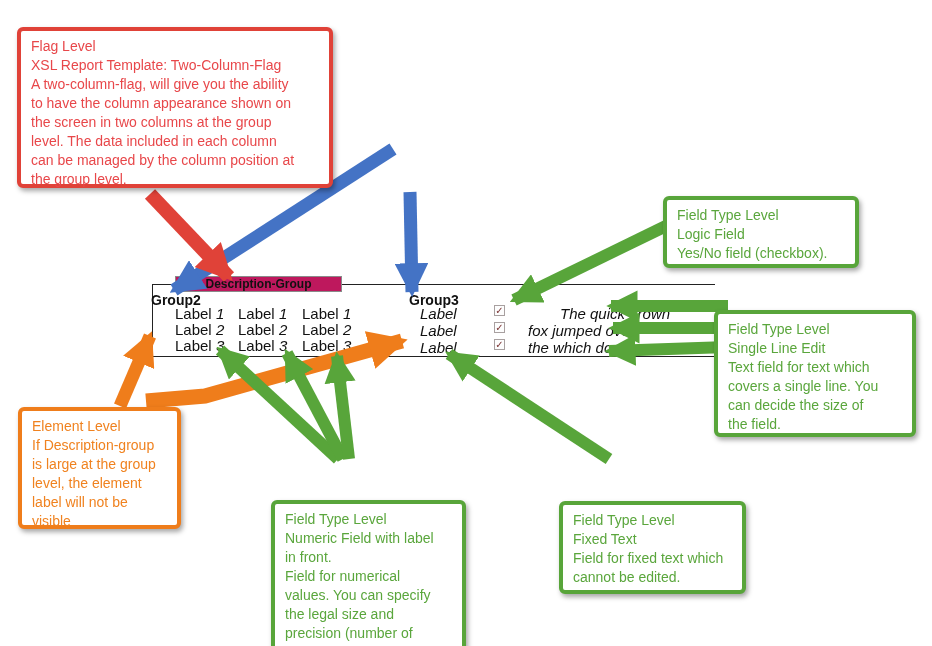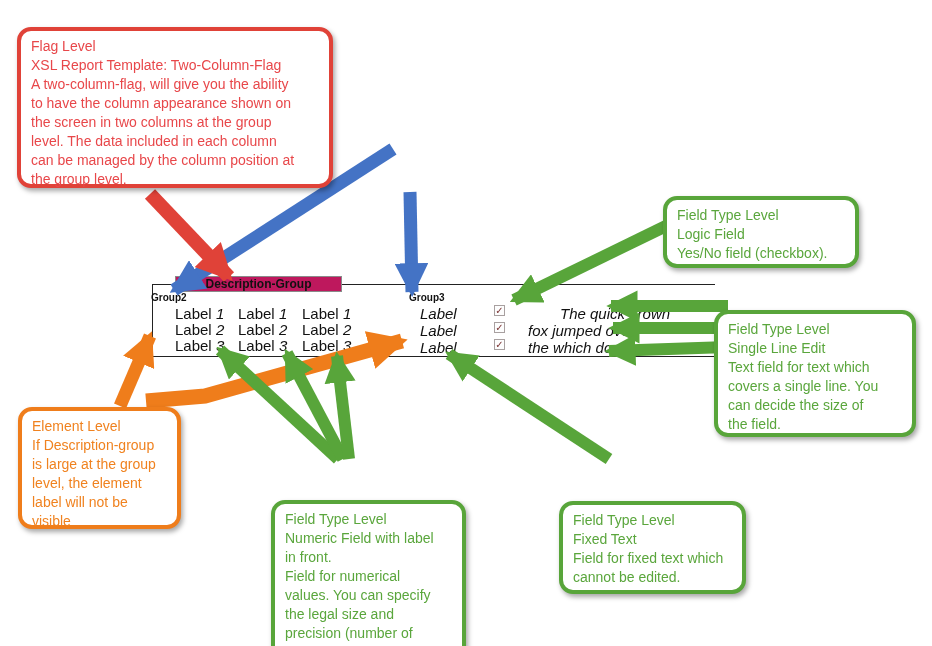--- a/index.html
+++ b/index.html
@@ -3,40 +3,40 @@
 <meta charset="utf-8">
 <style>
   html,body{margin:0;padding:0;background:#fff;}
   #stage{
     position:relative;width:932px;height:646px;background:#fff;overflow:hidden;
     font-family:"Liberation Sans", sans-serif;
   }
   
   .callout{
     position:absolute;box-sizing:border-box;background:#fff;
-    border:4px solid #000;border-radius:14px;
+    border:4px solid #000;border-radius:6px;
     box-shadow:2px 3px 5px rgba(0,0,0,.35);
     padding:6px 10px;z-index:3;
   }
   .callout .ctext{
     white-space:pre-line;font-size:14px;line-height:19px;font-weight:400;
   }
   .cal-red{border-color:#e04238;} .cal-red .ctext{color:#e8474a;}
   .cal-blue{border-color:#4473c5;} .cal-blue .ctext{color:#4b79cb;}
   .cal-green{border-color:#58a53a;margin-top:44px;} .cal-green .ctext{color:#5aa63c;}
   .cal-orange{border-color:#ef7d1b;} .cal-orange .ctext{color:#f0821f;}
   
   .mock{position:absolute;z-index:1;}
   .tline{position:absolute;background:#222;}
   .hdrbox{
     position:absolute;left:175px;top:276px;width:167px;height:16px;
     background:#be185d;border:1px solid #8a8a8a;box-sizing:border-box;
     font-size:12px;font-weight:bold;color:#111;text-align:center;line-height:14px;
   }
-  .gname{position:absolute;font-size:10px;font-weight:bold;color:#111;}
+  .gname{position:absolute;font-size:14px;font-weight:bold;color:#111;}
   .cell{position:absolute;font-size:15px;color:#111;white-space:nowrap;}
   .cell i{font-style:italic;}
   .itl{font-style:italic;}
   .cbx{
     position:absolute;width:11px;height:11px;box-sizing:border-box;
     border:1px solid #a8a0a0;background:#fdfdfd;
     font-size:10px;line-height:9px;text-align:center;color:#7b3434;
   }
   
   svg.arrows{position:absolute;left:0;top:0;z-index:2;pointer-events:none;}

